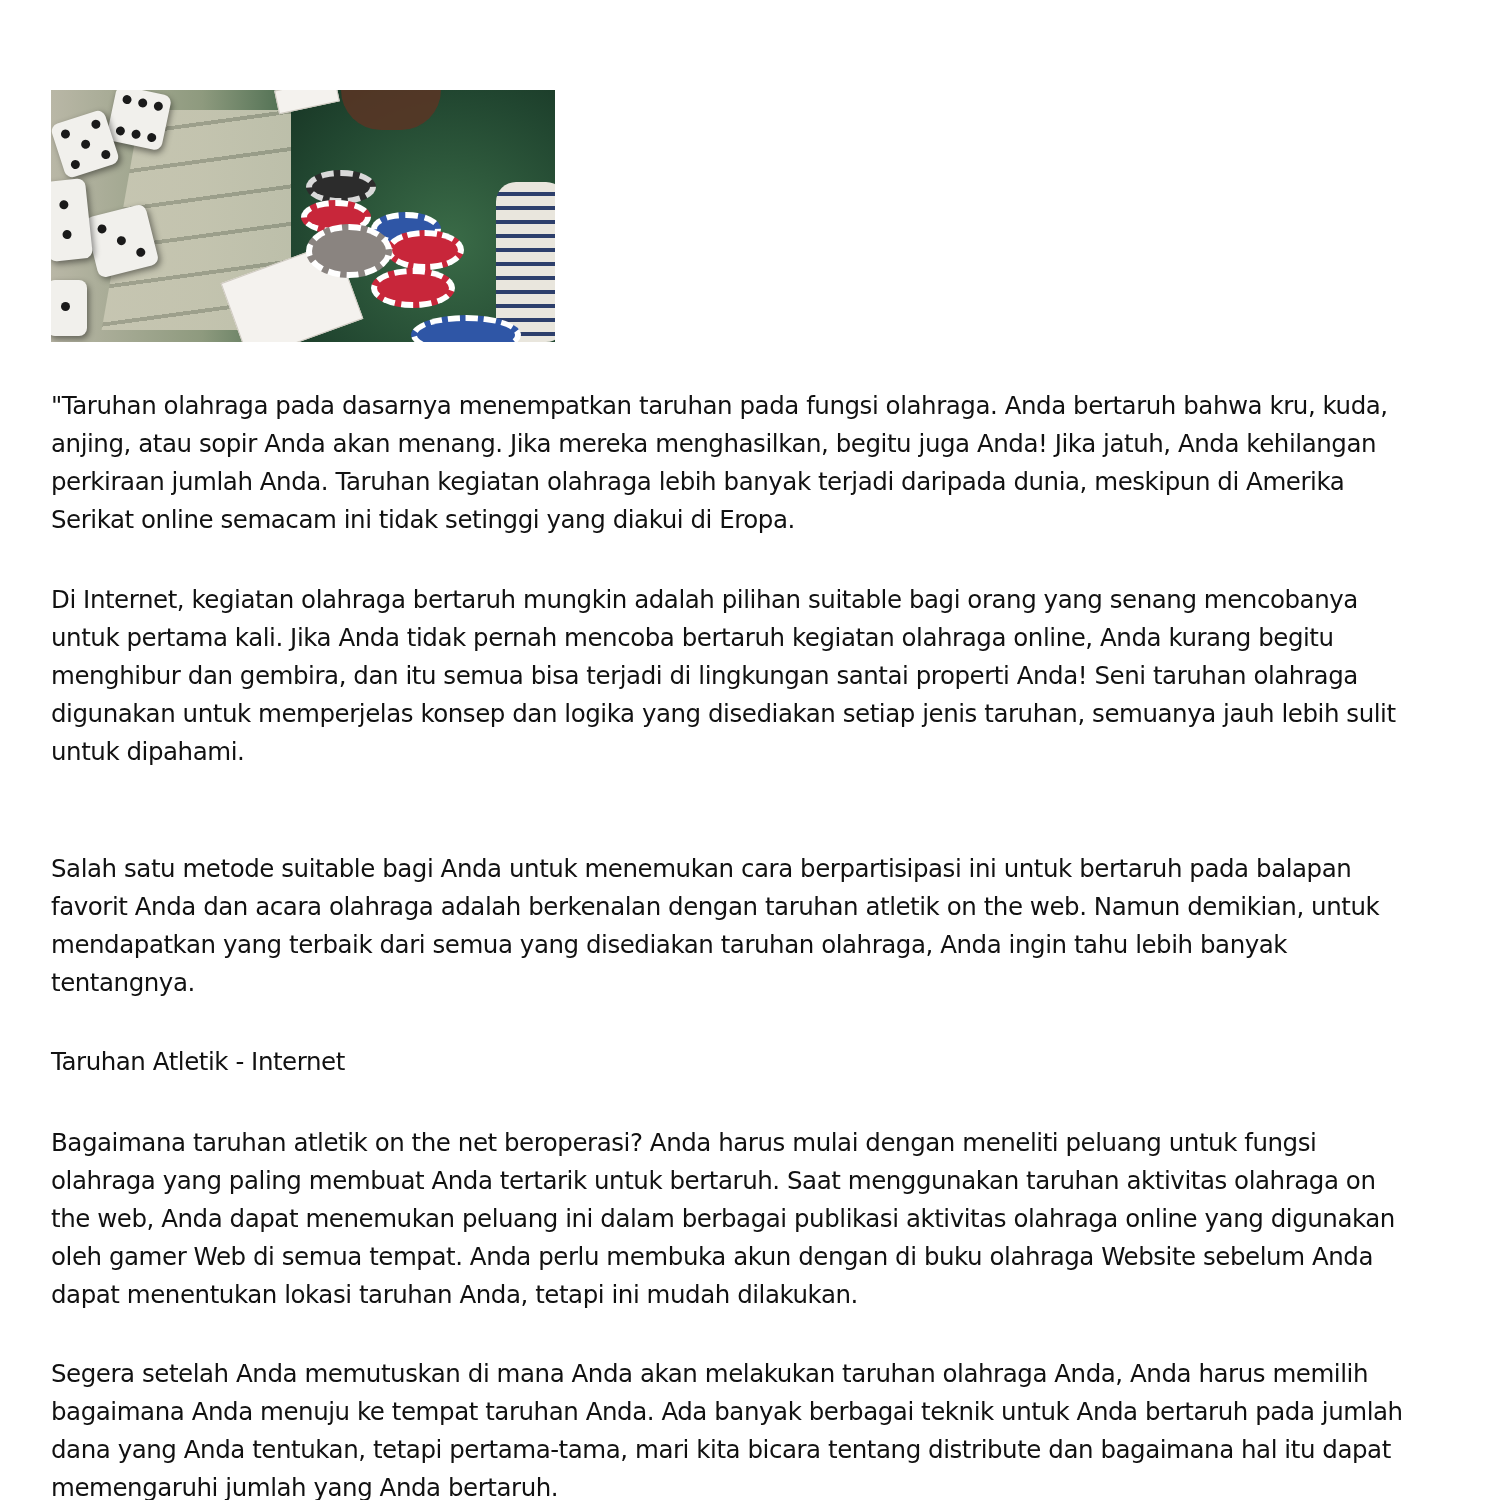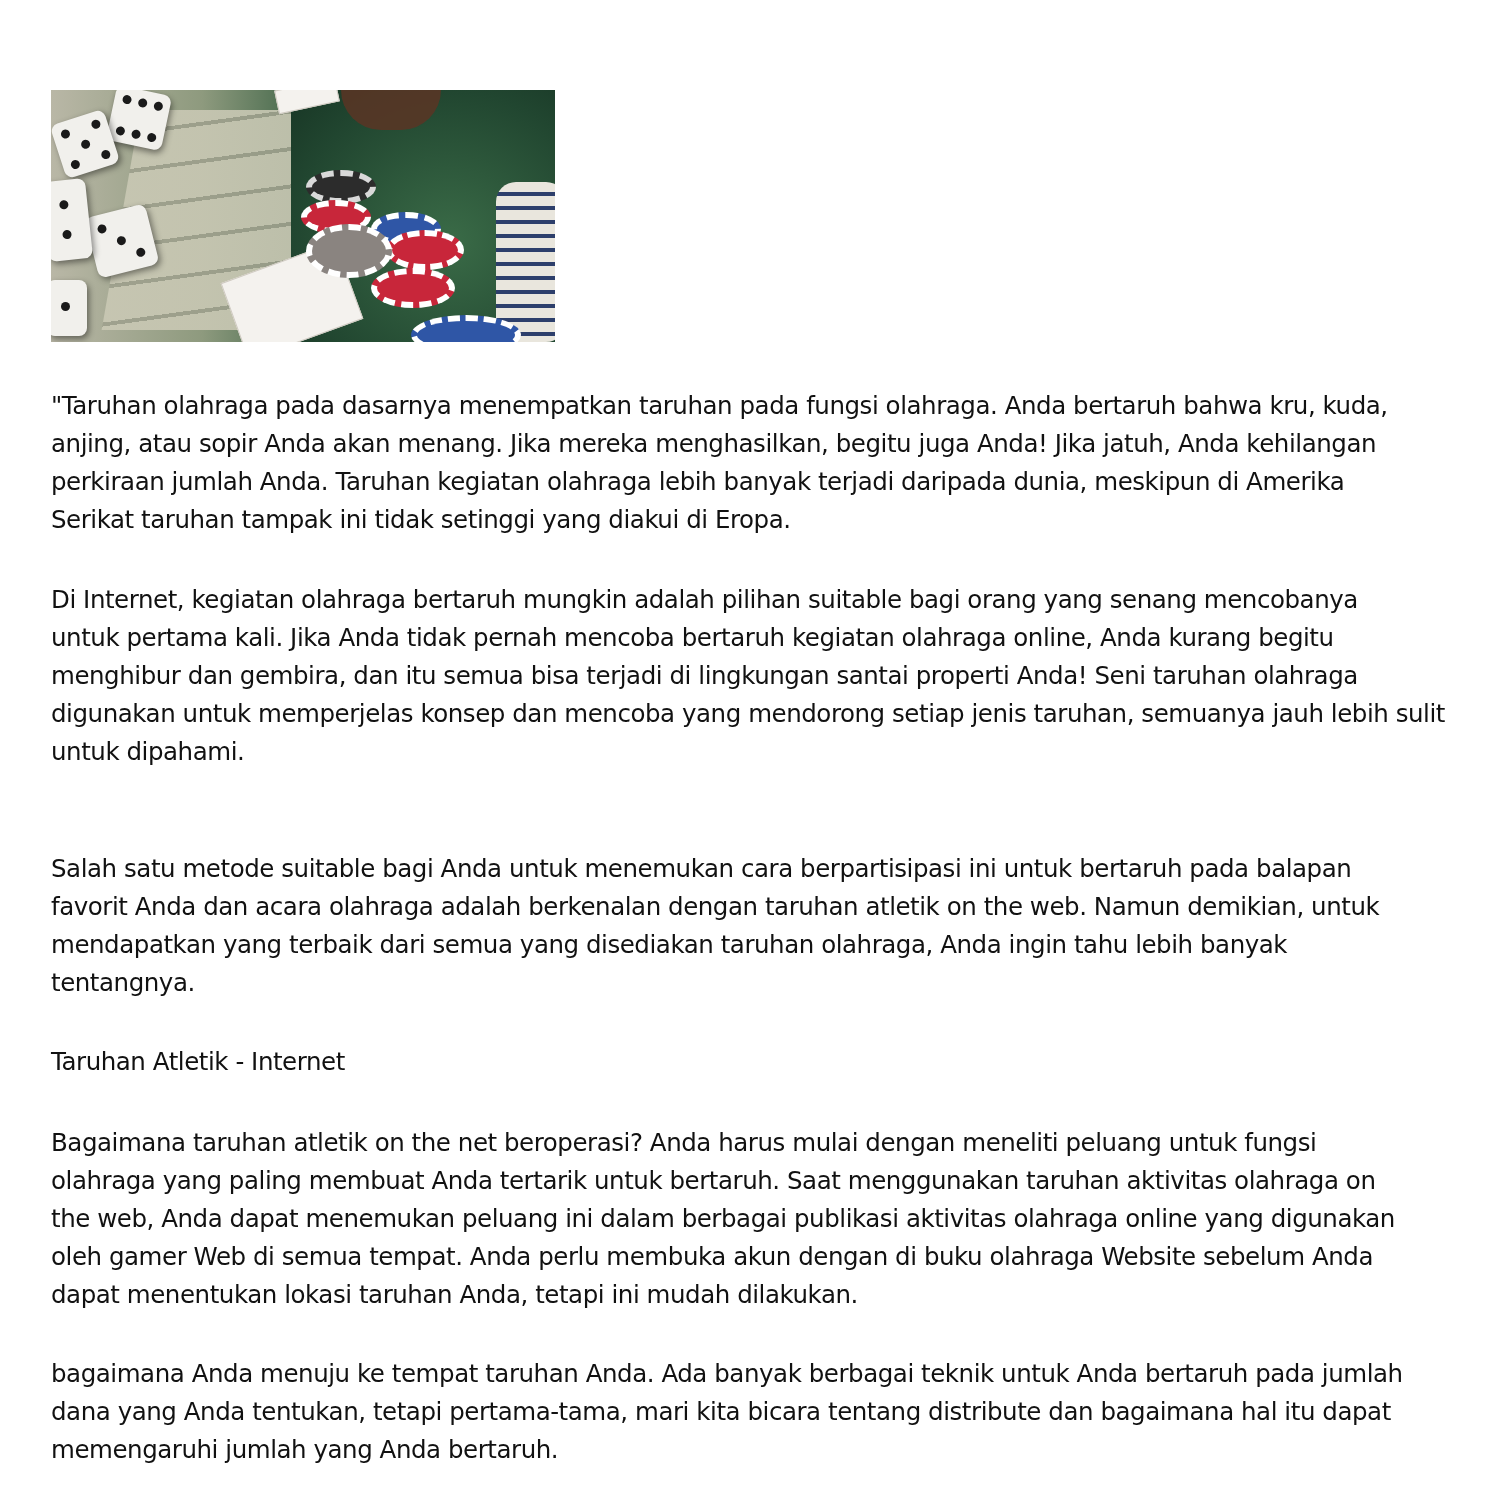--- a/index.html
+++ b/index.html
@@ -69,30 +69,30 @@
     <div class="chip" style="left:255px;top:134px;width:86px;height:54px;background:#8a8480;border-color:#ffffff;"></div>
     <div class="stack" style="left:445px;top:92px;width:70px;height:160px;"></div>
     <div class="chip" style="left:360px;top:225px;width:110px;height:40px;background:#2f56a6;"></div>
   </div>
 
   <div class="text" style="top:387px;">
     <p class="para">
       <span class="line">"Taruhan olahraga pada dasarnya menempatkan taruhan pada fungsi olahraga. Anda bertaruh bahwa kru, kuda,</span>
       <span class="line">anjing, atau sopir Anda akan menang. Jika mereka menghasilkan, begitu juga Anda! Jika jatuh, Anda kehilangan</span>
       <span class="line">perkiraan jumlah Anda. Taruhan kegiatan olahraga lebih banyak terjadi daripada dunia, meskipun di Amerika</span>
-      <span class="line">Serikat taruhan tampak ini tidak setinggi yang diakui di Eropa.</span>
+      <span class="line">Serikat online semacam ini tidak setinggi yang diakui di Eropa.</span>
     </p>
   </div>
 
   <div class="text" style="top:581px;">
     <p class="para">
       <span class="line">Di Internet, kegiatan olahraga bertaruh mungkin adalah pilihan suitable bagi orang yang senang mencobanya</span>
       <span class="line">untuk pertama kali. Jika Anda tidak pernah mencoba bertaruh kegiatan olahraga online, Anda kurang begitu</span>
       <span class="line">menghibur dan gembira, dan itu semua bisa terjadi di lingkungan santai properti Anda! Seni taruhan olahraga</span>
-      <span class="line">digunakan untuk memperjelas konsep dan mencoba yang mendorong setiap jenis taruhan, semuanya jauh lebih sulit</span>
+      <span class="line">digunakan untuk memperjelas konsep dan logika yang disediakan setiap jenis taruhan, semuanya jauh lebih sulit</span>
       <span class="line">untuk dipahami.</span>
     </p>
   </div>
 
   <div class="text" style="top:850px;">
     <p class="para">
       <span class="line">Salah satu metode suitable bagi Anda untuk menemukan cara berpartisipasi ini untuk bertaruh pada balapan</span>
       <span class="line">favorit Anda dan acara olahraga adalah berkenalan dengan taruhan atletik on the web. Namun demikian, untuk</span>
       <span class="line">mendapatkan yang terbaik dari semua yang disediakan taruhan olahraga, Anda ingin tahu lebih banyak</span>
       <span class="line">tentangnya.</span>
@@ -110,19 +110,20 @@
       <span class="line">Bagaimana taruhan atletik on the net beroperasi? Anda harus mulai dengan meneliti peluang untuk fungsi</span>
       <span class="line">olahraga yang paling membuat Anda tertarik untuk bertaruh. Saat menggunakan taruhan aktivitas olahraga on</span>
       <span class="line">the web, Anda dapat menemukan peluang ini dalam berbagai publikasi aktivitas olahraga online yang digunakan</span>
       <span class="line">oleh gamer Web di semua tempat. Anda perlu membuka akun dengan di buku olahraga Website sebelum Anda</span>
       <span class="line">dapat menentukan lokasi taruhan Anda, tetapi ini mudah dilakukan.</span>
     </p>
   </div>
 
   <div class="text" style="top:1355px;">
     <p class="para">
+      <span class="line">Segera setelah Anda memutuskan di mana Anda akan melakukan taruhan olahraga Anda, Anda harus memilih</span>
       <span class="line">bagaimana Anda menuju ke tempat taruhan Anda. Ada banyak berbagai teknik untuk Anda bertaruh pada jumlah</span>
       <span class="line">dana yang Anda tentukan, tetapi pertama-tama, mari kita bicara tentang distribute dan bagaimana hal itu dapat</span>
       <span class="line">memengaruhi jumlah yang Anda bertaruh.</span>
     </p>
   </div>
 
 </div>
 
 </body></html>

